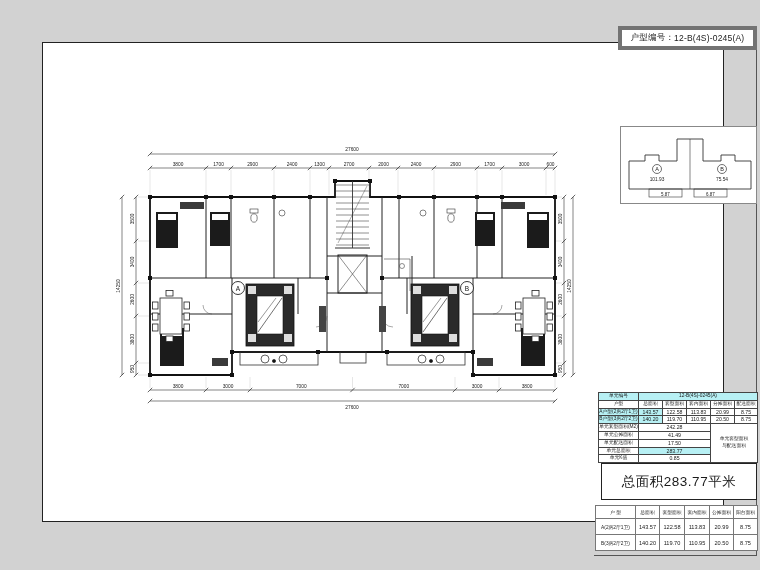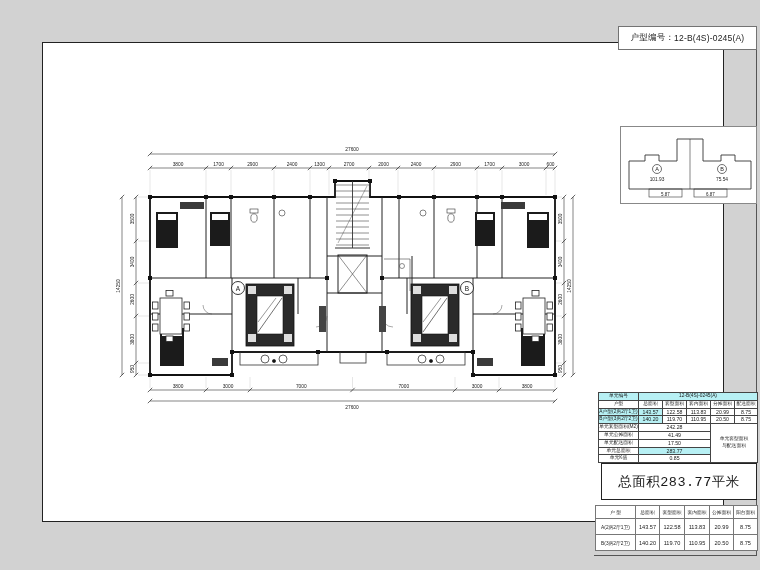--- a/index.html
+++ b/index.html
@@ -12,21 +12,21 @@
   .abs{position:absolute;}
   .sheet{
     left:42px;top:42px;width:682px;height:480px;
     background:#fff;border:1.4px solid #222;box-sizing:border-box;
   }
   .right-edge{left:756px;top:26px;width:0;height:530px;border-left:1px solid #555;}
   .bottom-edge{left:594px;top:555px;width:163px;height:0;border-top:1px solid #555;}
 
   .code-box{
     left:618px;top:26px;width:139px;height:24px;
-    background:#fff;border:1px solid #737373;box-sizing:border-box;
+    background:#fff;border:4px solid #737373;box-sizing:border-box;
     display:flex;align-items:center;justify-content:center;
     font-size:8.5px;letter-spacing:0.2px;white-space:nowrap;
   }
   .keyplan-box{
     left:620px;top:126px;width:137px;height:78px;
     background:#fff;border:0.7px solid #888;box-sizing:border-box;
   }
   .unit-table{
     left:598px;top:392px;width:160px;background:#fff;
     border-collapse:collapse;table-layout:fixed;
@@ -36,21 +36,21 @@
     padding:0;text-align:center;white-space:nowrap;overflow:hidden;
   }
   .unit-table .num{font-size:5.2px;}
   .cy{background:#b7f0f4;}
   .note-cell{font-size:4.6px;line-height:5.6px;}
 
   .total-box{
     left:601px;top:463px;width:156px;height:37px;
     background:#fff;border:0.8px solid #222;box-sizing:border-box;
     display:flex;align-items:center;justify-content:center;
-    font-size:13.5px;letter-spacing:0.5px;white-space:nowrap;font-family:Liberation Mono, monospace;
+    font-size:13.5px;letter-spacing:0.5px;white-space:nowrap;
   }
   .bottom-table{
     left:595px;top:505px;width:162px;background:#fff;
     border-collapse:collapse;table-layout:fixed;
   }
   .bottom-table td{
     border:0.5px solid #777;font-size:4.8px;padding:0;text-align:center;
     white-space:nowrap;overflow:hidden;
   }
   .bottom-table tr.hdr td{height:12px;}

